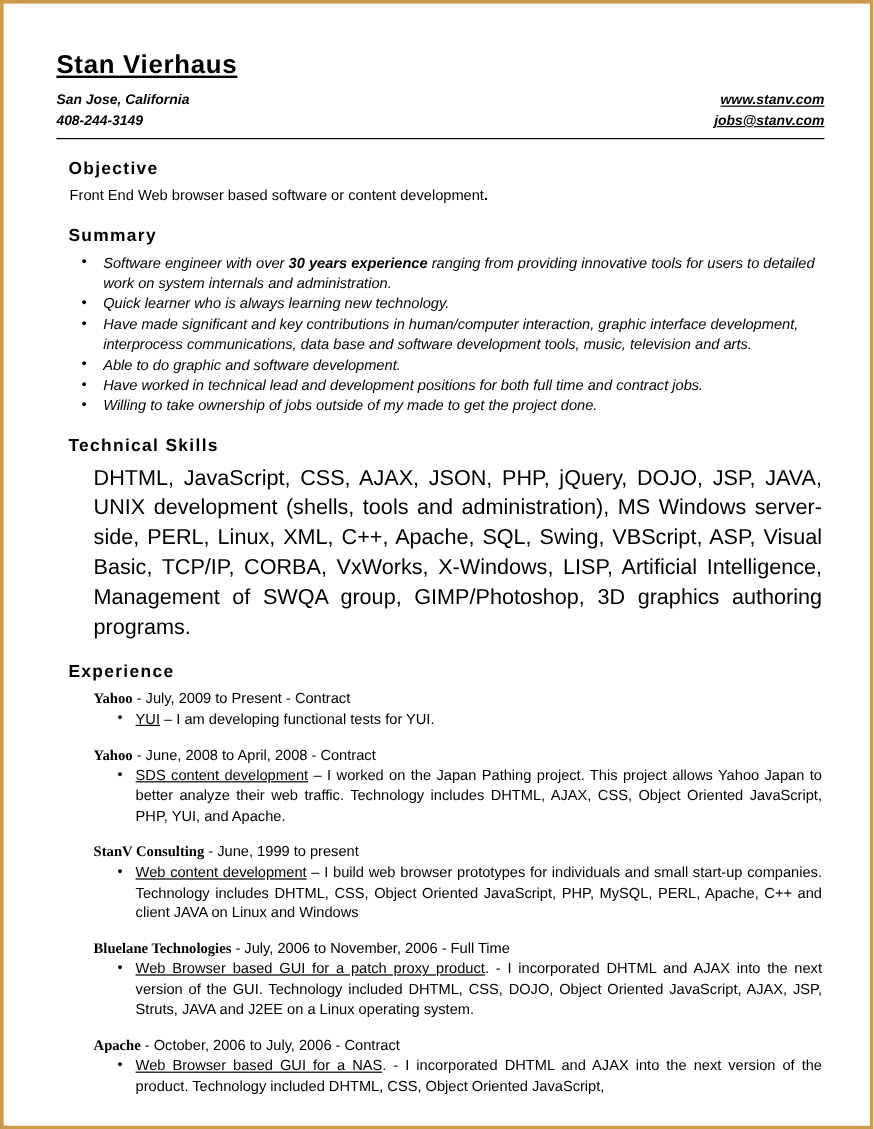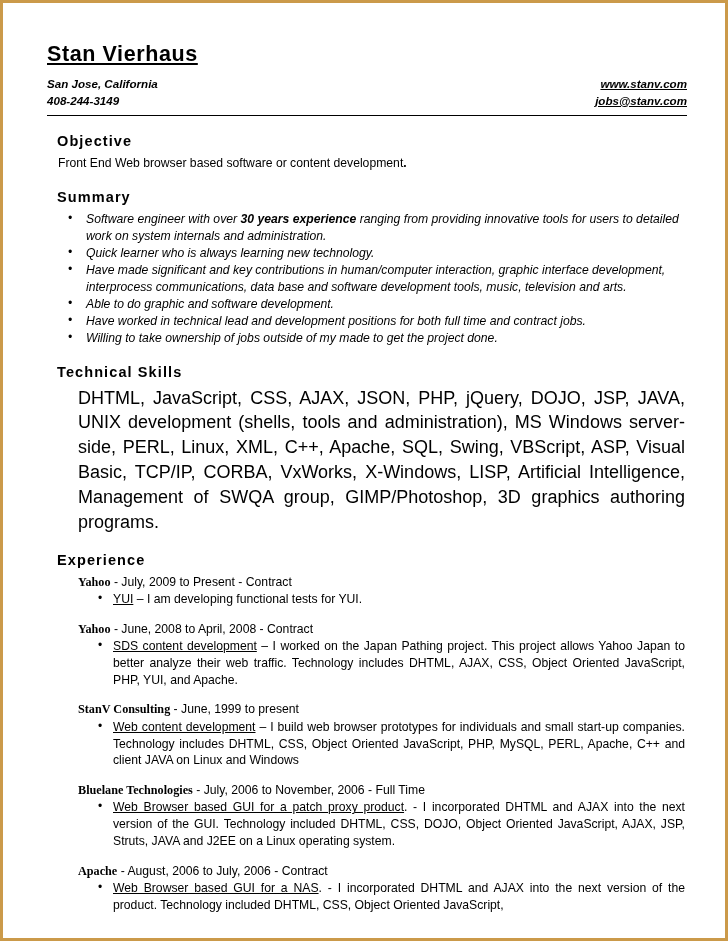--- a/index.html
+++ b/index.html
@@ -217,21 +217,21 @@
                 <li><span class="u">Web content development</span><span> – I build web browser prototypes for individuals and small start-up companies.  Technology includes DHTML, CSS, Object Oriented JavaScript, PHP, MySQL, PERL, Apache, C++ and client JAVA on Linux and Windows</span></li>
               </ul>
             </div>
             <div class="job">
               <div class="job-line"><span class="job-company">Bluelane Technologies</span><span> - July, 2006 to November, 2006 - Full Time</span></div>
               <ul class="job-bullets">
                 <li><span class="u">Web Browser based GUI for a patch proxy product</span><span>. - I incorporated DHTML and AJAX into the next version of the GUI.  Technology included DHTML, CSS, DOJO, Object Oriented JavaScript, AJAX, JSP, Struts, JAVA and J2EE on a Linux operating system.</span></li>
               </ul>
             </div>
             <div class="job">
-              <div class="job-line"><span class="job-company">Apache</span><span> - August, 2006 to July, 2006 - Contract</span></div>
+              <div class="job-line"><span class="job-company">Apache</span><span> - October, 2006 to July, 2006 - Contract</span></div>
               <ul class="job-bullets">
                 <li><span class="u">Web Browser based GUI for a NAS</span><span>. - I incorporated DHTML and AJAX into the next version of the product.  Technology included DHTML, CSS, Object Oriented JavaScript,</span></li>
               </ul>
             </div>
           </div>
       </div>
 
     </div>
   </div>
 </div>

